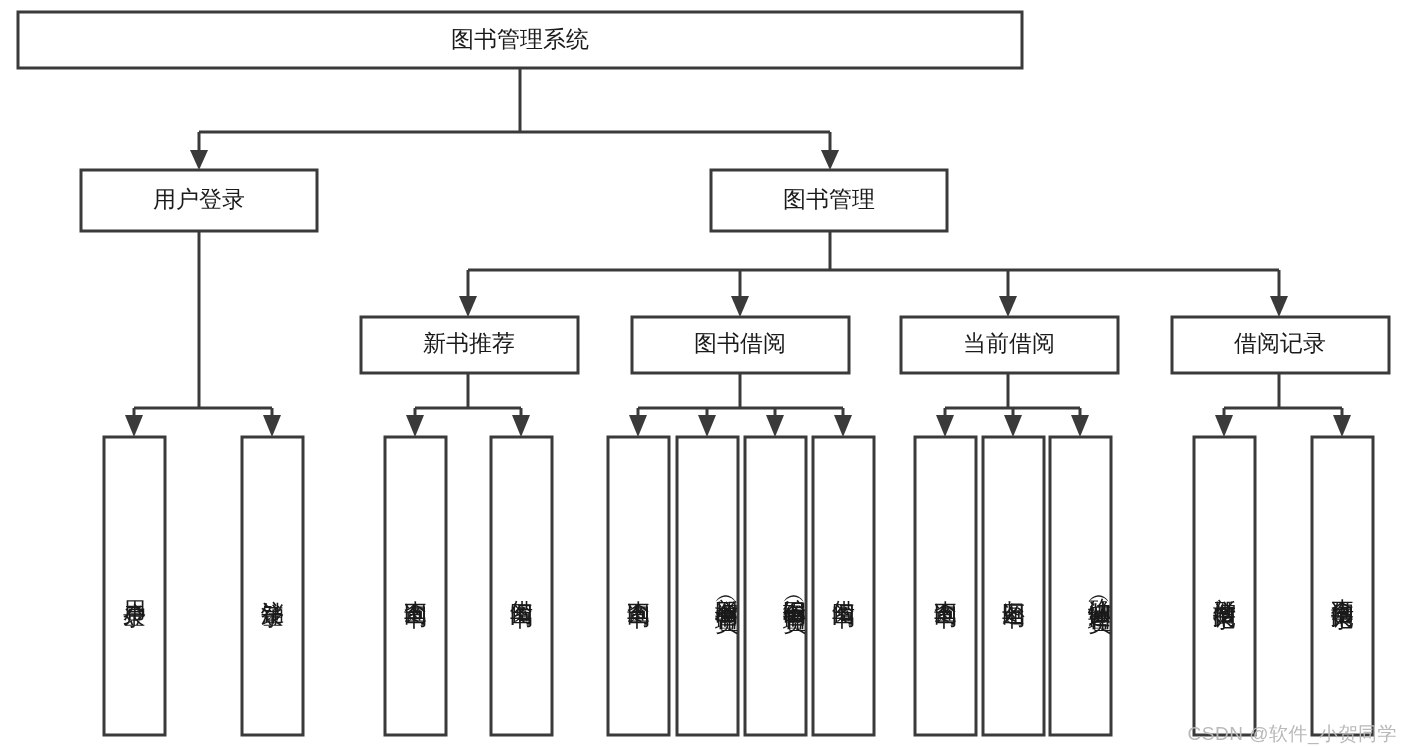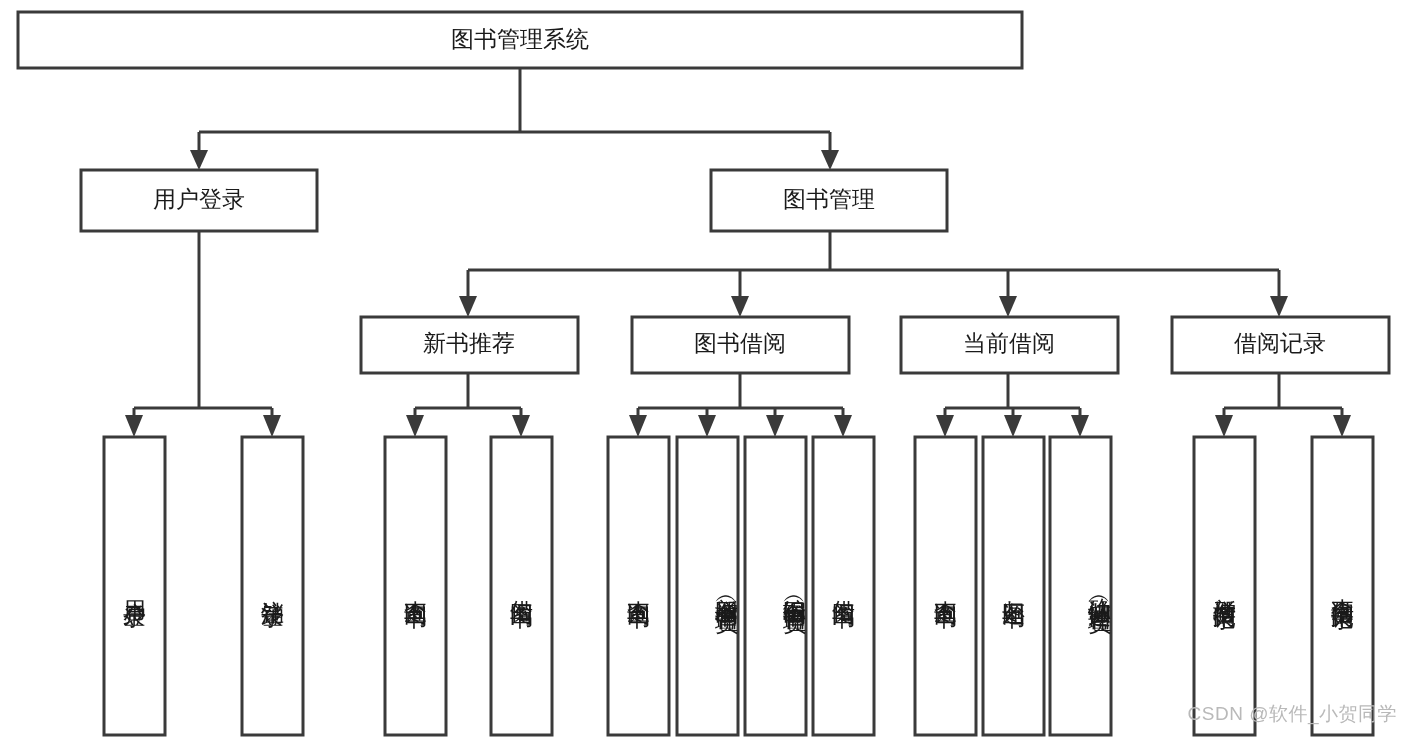--- a/index.html
+++ b/index.html
@@ -65,21 +65,21 @@
     text-align: center;
     white-space: nowrap;
     pointer-events: none;
   }
   .node-label-v.v-center {
     align-items: center;
   }
   .watermark {
     position: absolute;
     right: 8px;
-    bottom: 20px;
+    bottom: 0;
     font-family: "Liberation Sans", "DejaVu Sans", sans-serif;
     font-size: 19px;
     color: #b9b9b9;
     white-space: nowrap;
     letter-spacing: 0.5px;
   }
 </style>
 </head>
 <body>
 

